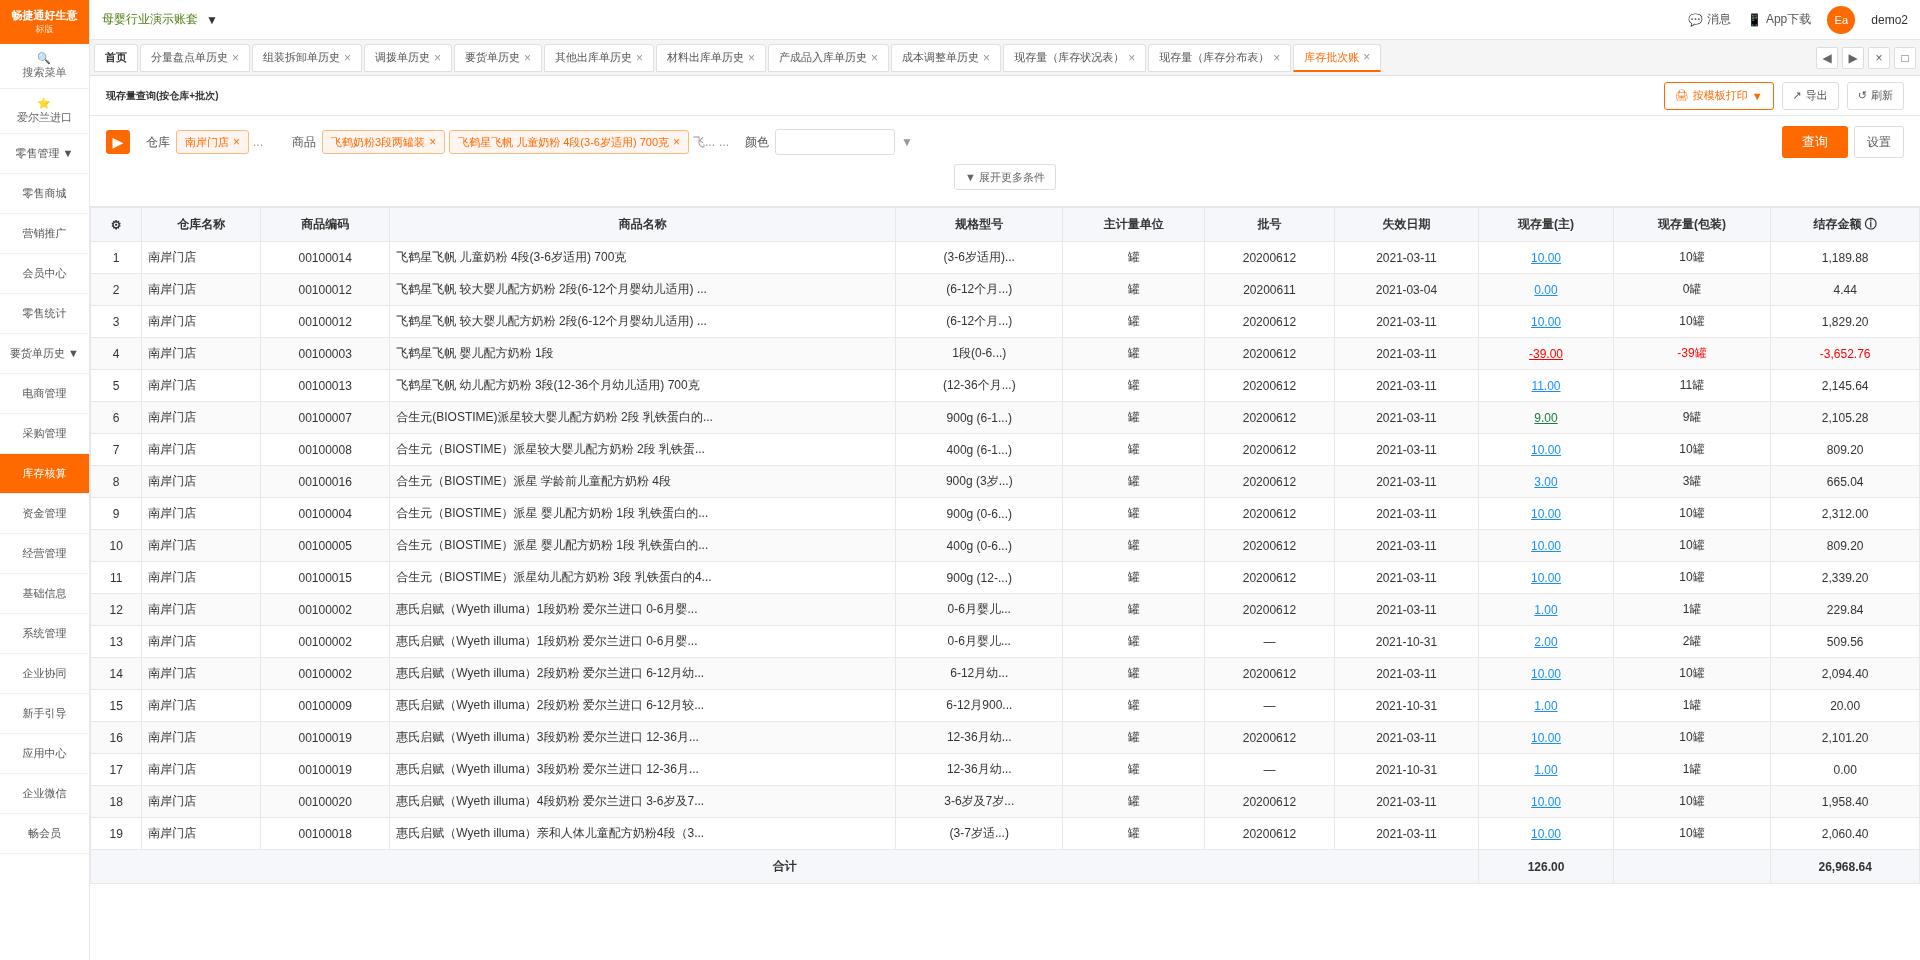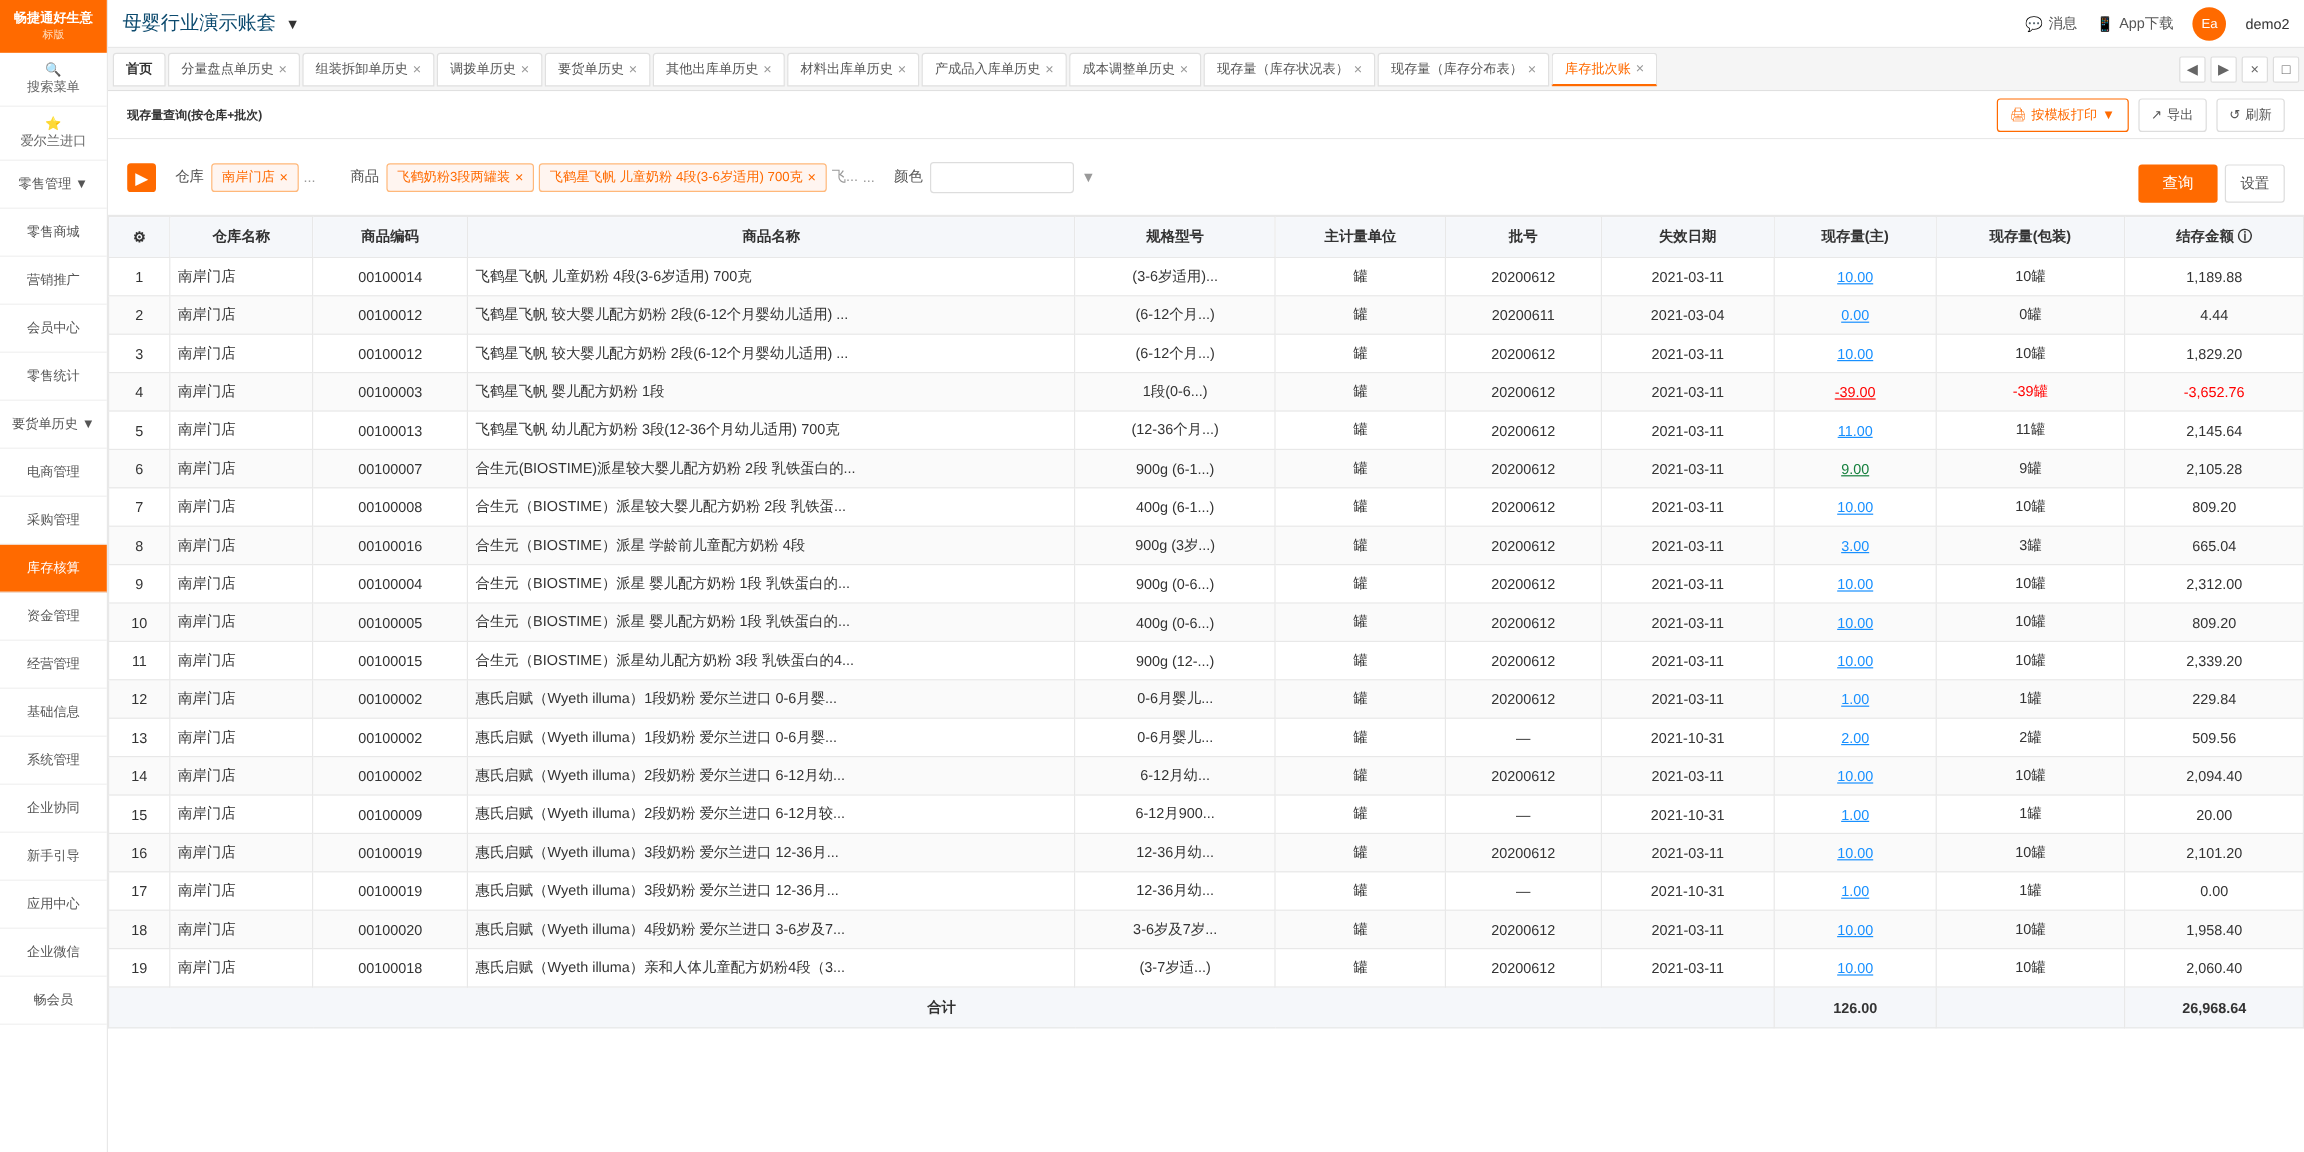--- a/index.html
+++ b/index.html
@@ -13,21 +13,21 @@
     .sidebar-search { width: 90px; padding: 8px 6px; text-align: center; color: #666; font-size: 11px; cursor: pointer; border-bottom: 1px solid #f0f0f0; }
     .sidebar-nav { width: 90px; padding: 8px 6px; text-align: center; color: #666; font-size: 11px; cursor: pointer; border-bottom: 1px solid #f0f0f0; }
     .sidebar-item { width: 90px; padding: 12px 6px; text-align: center; color: #555; font-size: 11px; cursor: pointer; border-bottom: 1px solid #f0f0f0; }
     .sidebar-item.active { background: #ff6a00; color: #fff; }
 
     
     .main { flex: 1; display: flex; flex-direction: column; height: 960px; overflow: hidden; }
 
     
     .topbar { height: 40px; background: #fff; display: flex; align-items: center; padding: 0 12px; border-bottom: 1px solid #e8e8e8; gap: 8px; }
-    .topbar-title { font-size: 16px; color: #0c4a6e; }
+    .topbar-title { font-size: 12px; color: #4d7c0f; }
     .topbar-dropdown { font-size: 12px; color: #333; display: flex; align-items: center; gap: 4px; cursor: pointer; }
     .topbar-right { margin-left: auto; display: flex; align-items: center; gap: 16px; }
     .topbar-msg { display: flex; align-items: center; gap: 4px; font-size: 12px; color: #555; cursor: pointer; }
     .topbar-app { display: flex; align-items: center; gap: 4px; font-size: 12px; color: #555; cursor: pointer; }
     .topbar-avatar { width: 28px; height: 28px; border-radius: 50%; background: #ff6a00; display: flex; align-items: center; justify-content: center; color: #fff; font-size: 11px; cursor: pointer; }
     .topbar-user { font-size: 12px; color: #333; cursor: pointer; }
 
     
     .tabs-bar { height: 36px; background: #f5f5f5; display: flex; align-items: center; padding: 0 4px; border-bottom: 1px solid #e0e0e0; overflow: hidden; gap: 2px; }
     .tab { height: 28px; padding: 0 10px; background: #fff; border: 1px solid #e0e0e0; border-radius: 3px 3px 0 0; display: flex; align-items: center; gap: 4px; font-size: 11px; color: #555; cursor: pointer; white-space: nowrap; }
@@ -198,26 +198,29 @@
           <span class="filter-more">...</span>
         </div>
       </div>
 
       <div class="filter-item">
         <span class="filter-label">颜色</span>
         <input class="filter-input" style="width: 80px;">
         <span style="cursor:pointer;color:#999;">▼</span>
       </div>
 
-      <div style="margin-left: auto; display: flex; gap: 6px; margin-top: 11px;">
+      <div style="margin-left: auto; display: flex; gap: 6px;">
         <button class="btn-query">查询</button>
         <button class="btn-settings">设置</button>
       </div>
     </div>
 
+    <div class="expand-row">
+      <button class="expand-btn">▼ 展开更多条件</button>
+    </div>
   </div>
 
   <div class="table-area">
     <table>
       <thead>
         <tr>
           <th>⚙</th>
           <th>仓库名称</th>
           <th>商品编码</th>
           <th>商品名称</th>

